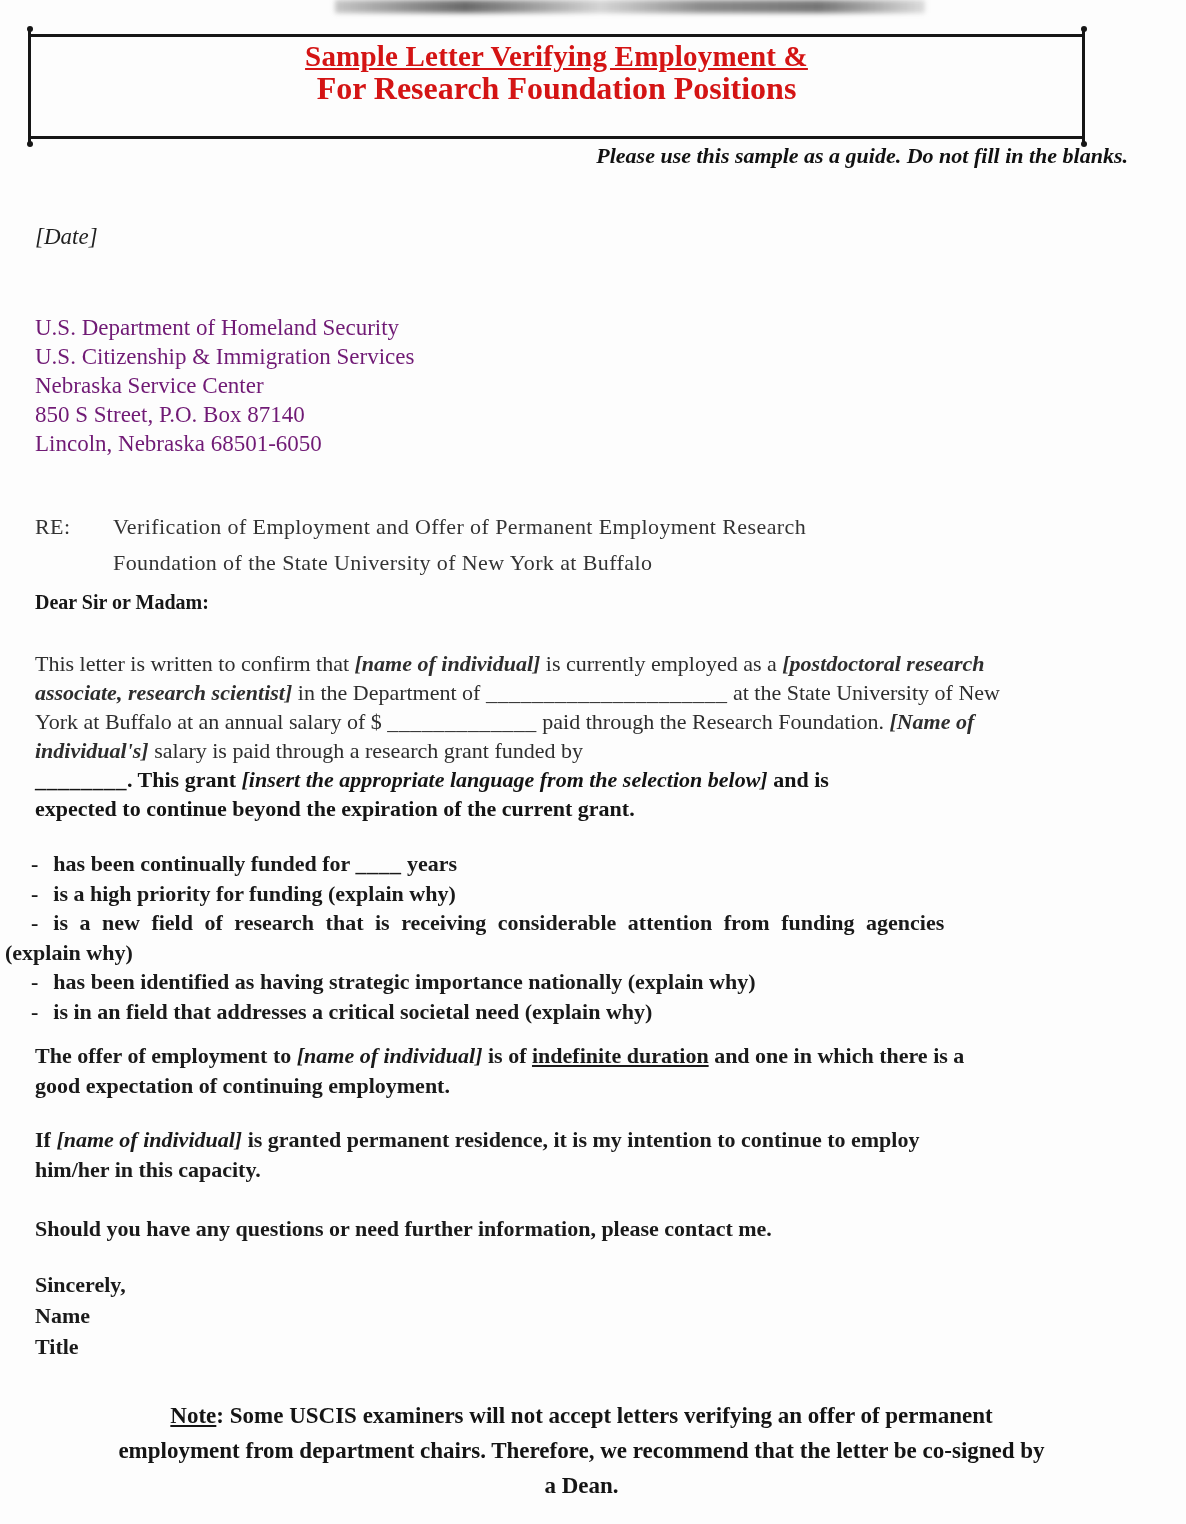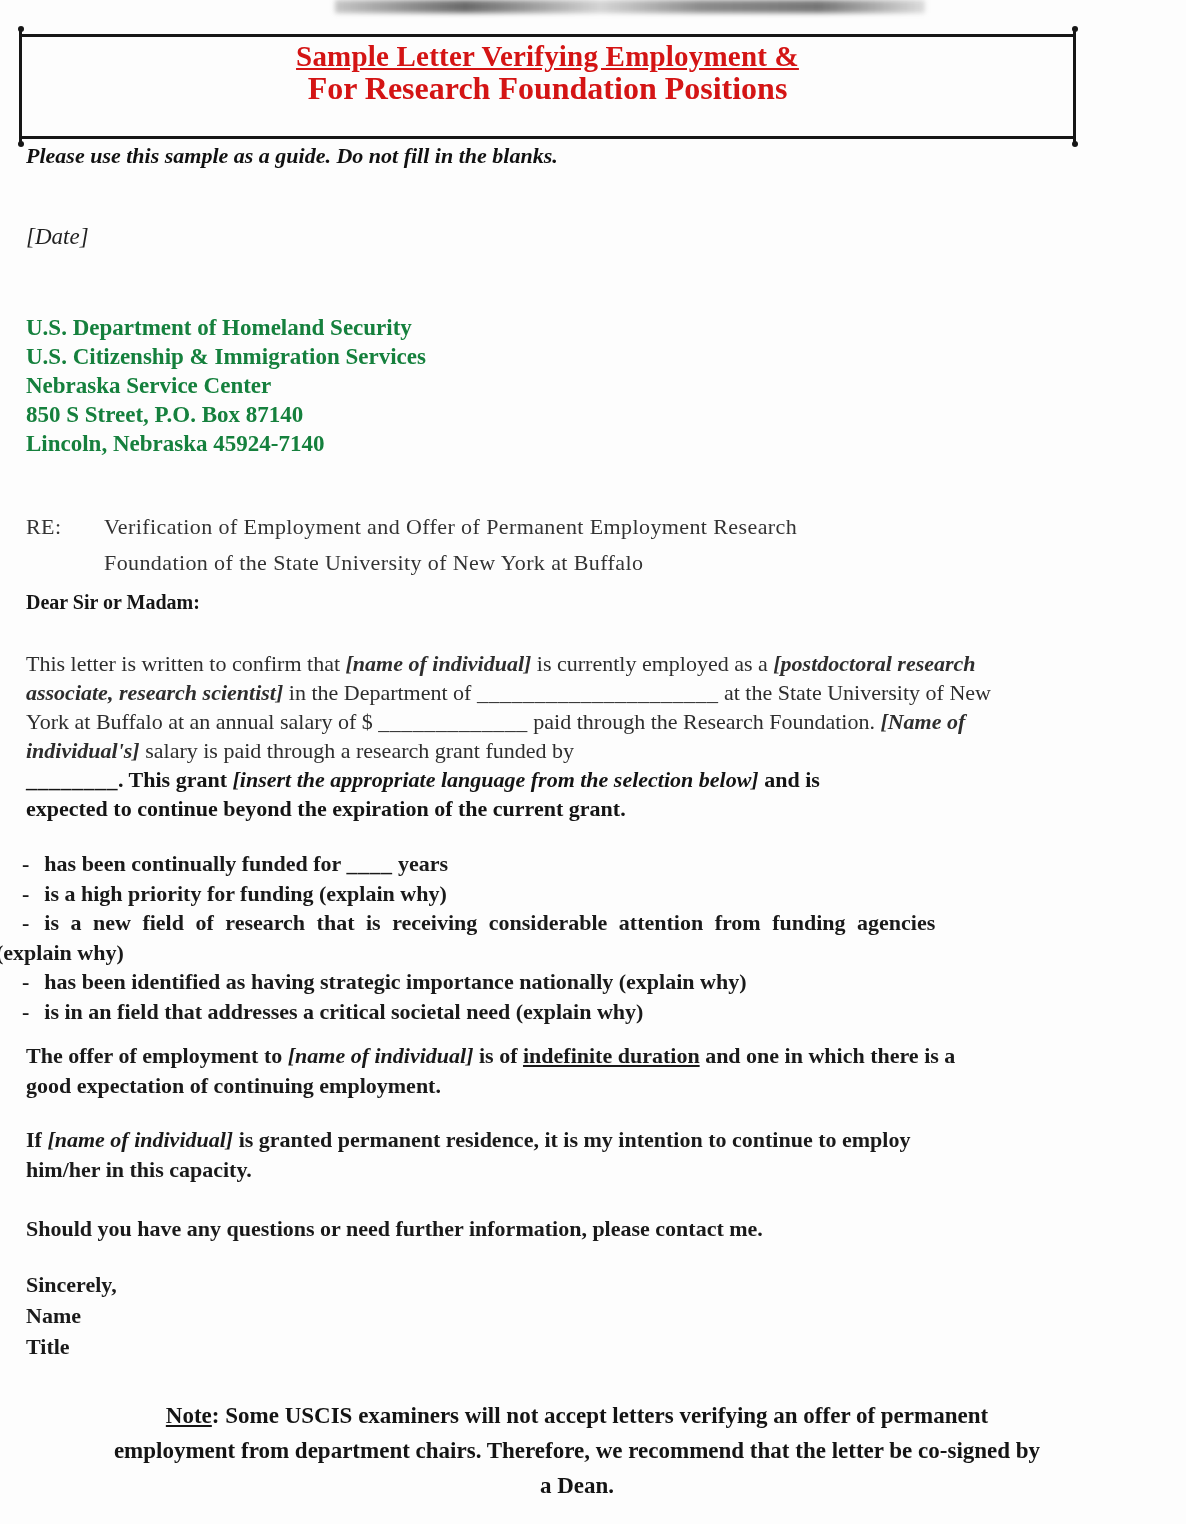--- a/index.html
+++ b/index.html
@@ -17,21 +17,21 @@
   .scan-artifact {
     position: absolute;
     top: 0; left: 335px;
     width: 590px; height: 13px;
     background: linear-gradient(90deg,
       rgba(130,130,130,.45) 0%, rgba(55,55,55,.75) 22%,
       rgba(150,150,150,.40) 45%, rgba(80,80,80,.65) 62%,
       rgba(60,60,60,.70) 82%, rgba(160,160,160,.35) 100%);
     filter: blur(2.5px);
   }
-  .content { padding: 0 58px 0 26px; }
+  .content { padding: 0 58px 0 35px; }
 
   
   .header-box {
     position: relative;
     margin-top: 34px;
     margin-left: -7px;
     width: 1057px;
     border-top: 3px solid #161616;
     border-bottom: 3px solid #161616;
     text-align: center;
@@ -54,32 +54,32 @@
     font-size: 29px; font-weight: bold; line-height: 34px;
     color: #d41414; text-decoration: underline;
     letter-spacing: 0.2px;
   }
   .title-sub {
     font-size: 32px; font-weight: bold; line-height: 30px;
     color: #d41414;
   }
   .tagline {
     margin-top: 4px;
-    text-align: left;
+    text-align: right;
     font-size: 22px; font-style: italic; font-weight: bold;
     line-height: 26px; color: #111;
   }
 
   .date-line {
     margin-top: 54px;
     font-size: 23px; font-style: italic; line-height: 28px; color: #222;
   }
   .address { margin-top: 62px; }
   .address div {
-    font-size: 23px; font-weight: bold; line-height: 29px; color: #15803d;
+    font-size: 23px; font-weight: normal; line-height: 29px; color: #701a75;
   }
 
   .re-block {
     margin-top: 51px;
     display: flex;
     font-size: 22px; line-height: 36px; color: #333;
     letter-spacing: 0.4px;
   }
   .re-label { width: 78px; flex: none; }
 
@@ -133,21 +133,21 @@
 
     <div class="tagline">Please use this sample as a guide. Do not fill in the blanks.</div>
 
     <div class="date-line">[Date]</div>
 
     <div class="address">
       <div>U.S. Department of Homeland Security</div>
       <div>U.S. Citizenship &amp; Immigration Services</div>
       <div>Nebraska Service Center</div>
       <div>850 S Street, P.O. Box 87140</div>
-      <div>Lincoln, Nebraska 45924-7140</div>
+      <div>Lincoln, Nebraska 68501-6050</div>
     </div>
 
     <div class="re-block">
       <div class="re-label">RE:</div>
       <div class="re-text">
         <div>Verification of Employment and Offer of Permanent Employment Research</div>
         <div>Foundation of the State University of New York at Buffalo</div>
       </div>
     </div>
 

